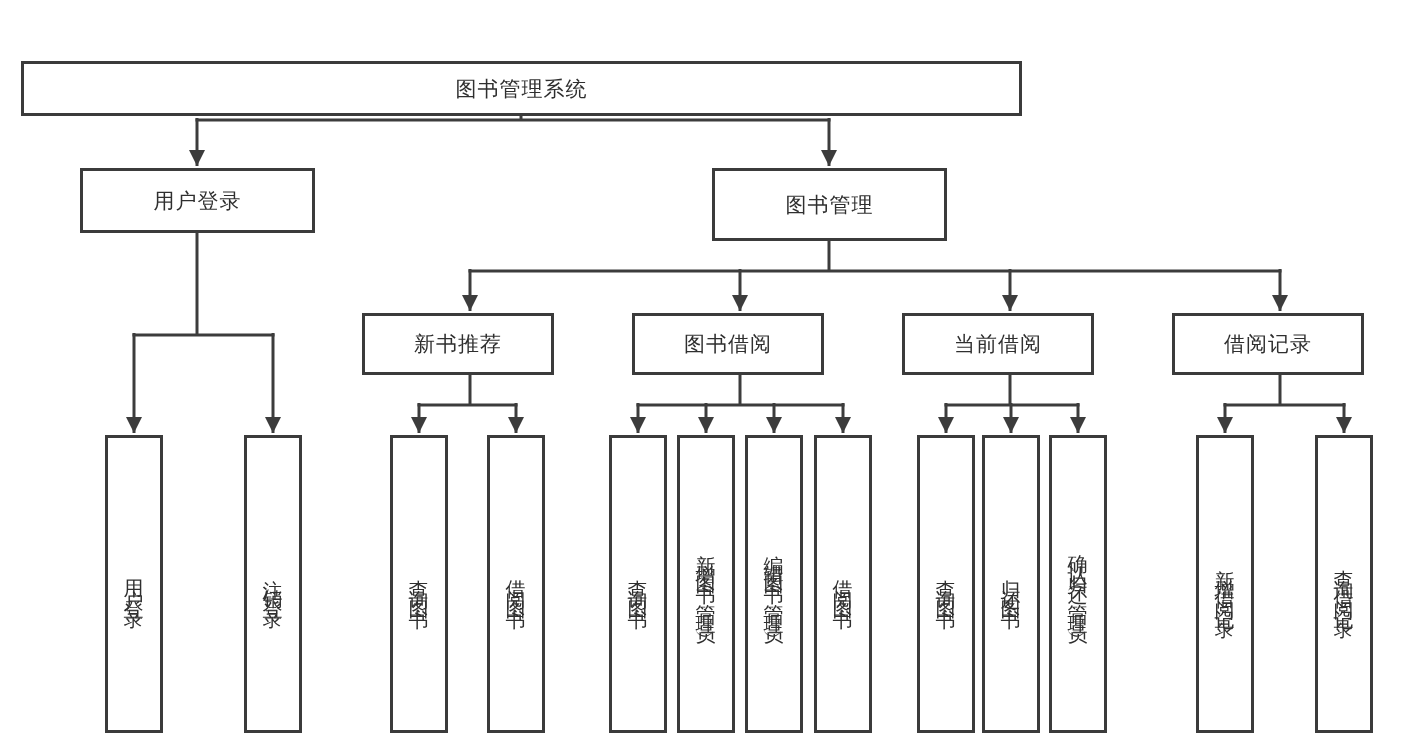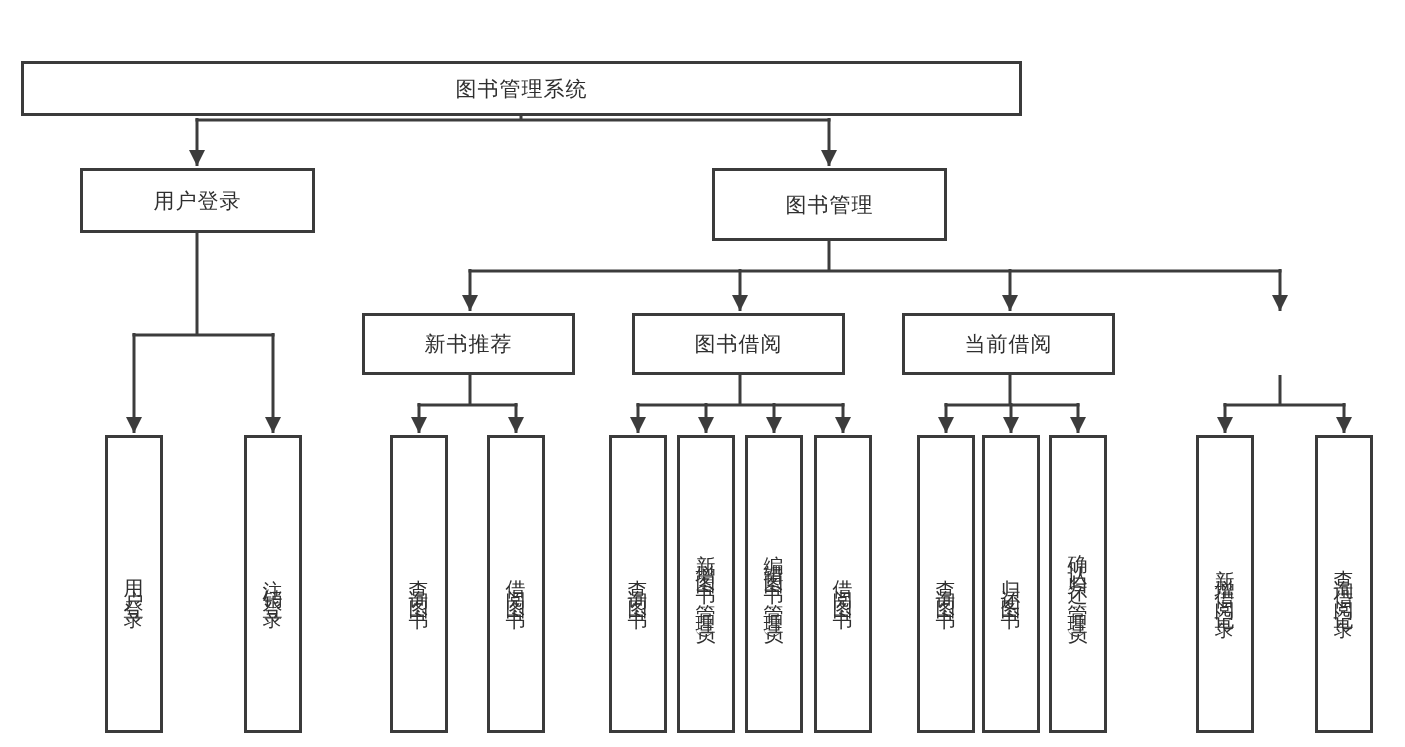--- a/index.html
+++ b/index.html
@@ -34,21 +34,21 @@
     letter-spacing: 10px;
     line-height: 1;
     white-space: nowrap;
   }
   
   .n-root   { left: 21px;   top: 13px;  width: 1001px; height: 55px; margin-top: 48px; }
   
   .n-login  { left: 80px;   top: 168px; width: 235px;  height: 65px; }
   .n-mgmt   { left: 712px;  top: 168px; width: 235px;  height: 73px; }
   
-  .n-l3     { top: 313px; width: 213px; height: 62px; }
+  .n-l3     { top: 313px; width: 192px; height: 62px; }
   .n-newrec { left: 362px; }
   .n-borrow { left: 632px; }
   .n-currnt { left: 902px; }
   .n-record { left: 1172px; }
   
   .leaf     { top: 435px; width: 58px; height: 298px; }
   .lf-a1 { left: 105px; }  .lf-a2 { left: 244px; }
   .lf-b1 { left: 390px; }  .lf-b2 { left: 487px; }
   .lf-c1 { left: 609px; }  .lf-c2 { left: 677px; }  .lf-c3 { left: 745px; }  .lf-c4 { left: 814px; }
   .lf-d1 { left: 917px; }  .lf-d2 { left: 982px; }  .lf-d3 { left: 1049px; }
@@ -139,20 +139,23 @@
 
   <div class="node n-l3 n-newrec">
     <span class="lbl">新书推荐</span>
   </div>
   <div class="node n-l3 n-borrow">
     <span class="lbl">图书借阅</span>
   </div>
   <div class="node n-l3 n-currnt">
     <span class="lbl">当前借阅</span>
   </div>
+  <div class="node n-l3 n-record">
+    <span class="lbl">借阅记录</span>
+  </div>
 
   <div class="node leaf lf-a1">
     <span class="lbl">用户登录</span>
   </div>
   <div class="node leaf lf-a2">
     <span class="lbl">注销登录</span>
   </div>
 
   <div class="node leaf lf-b1">
     <span class="lbl">查询图书</span>

